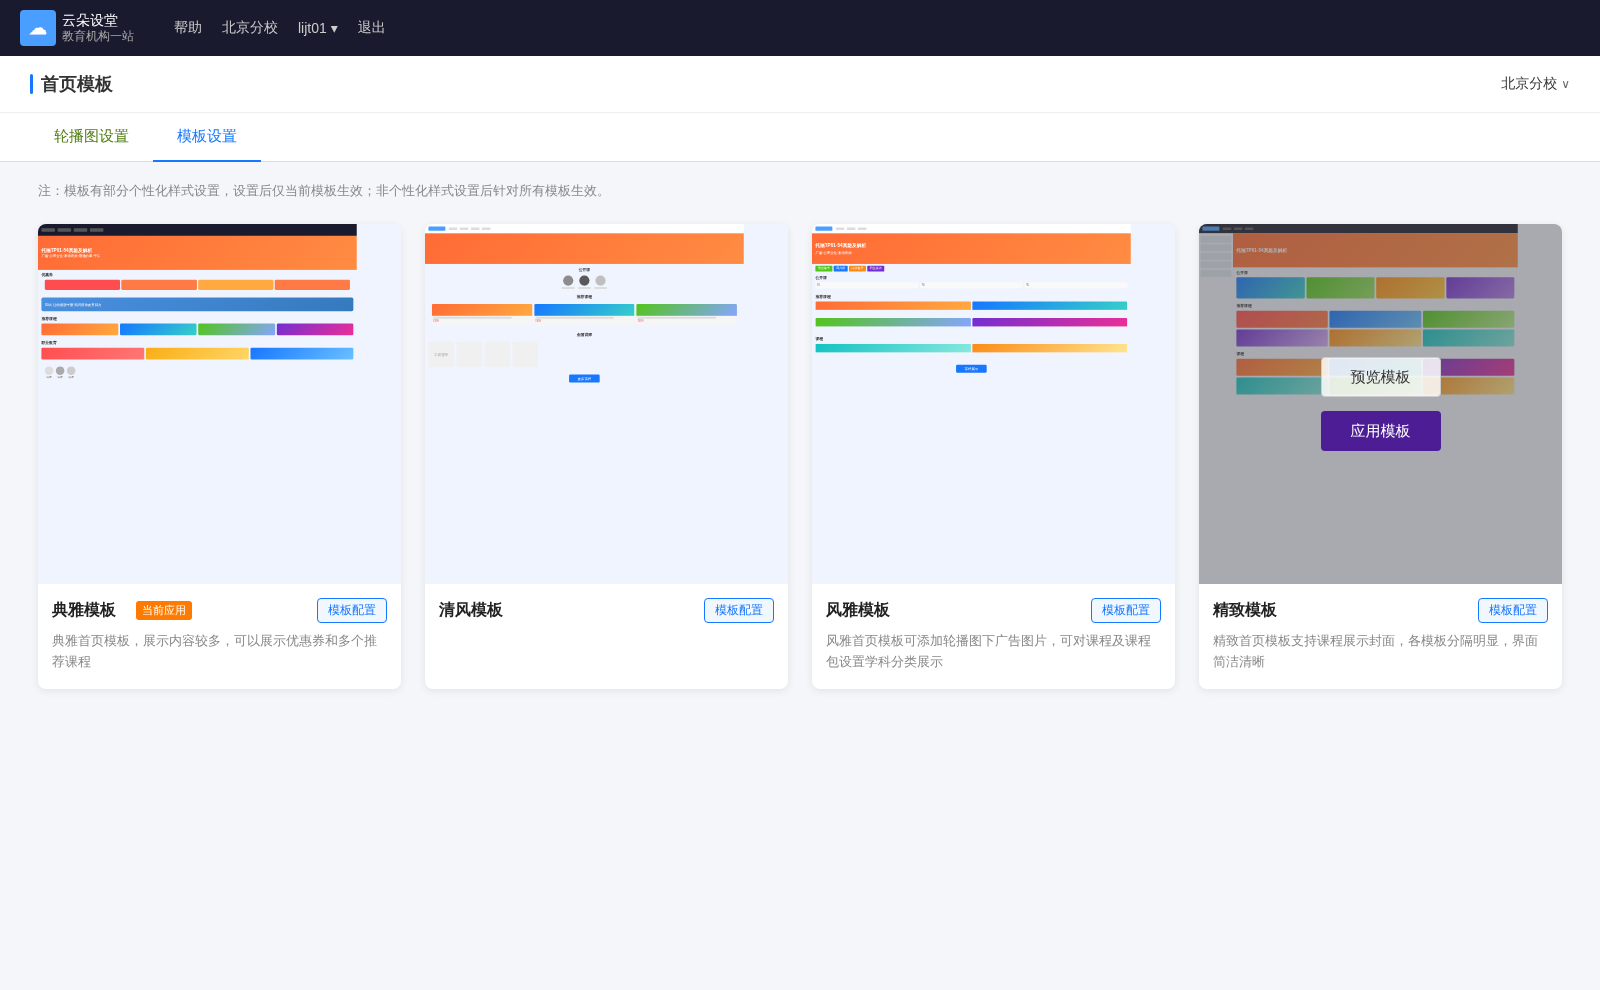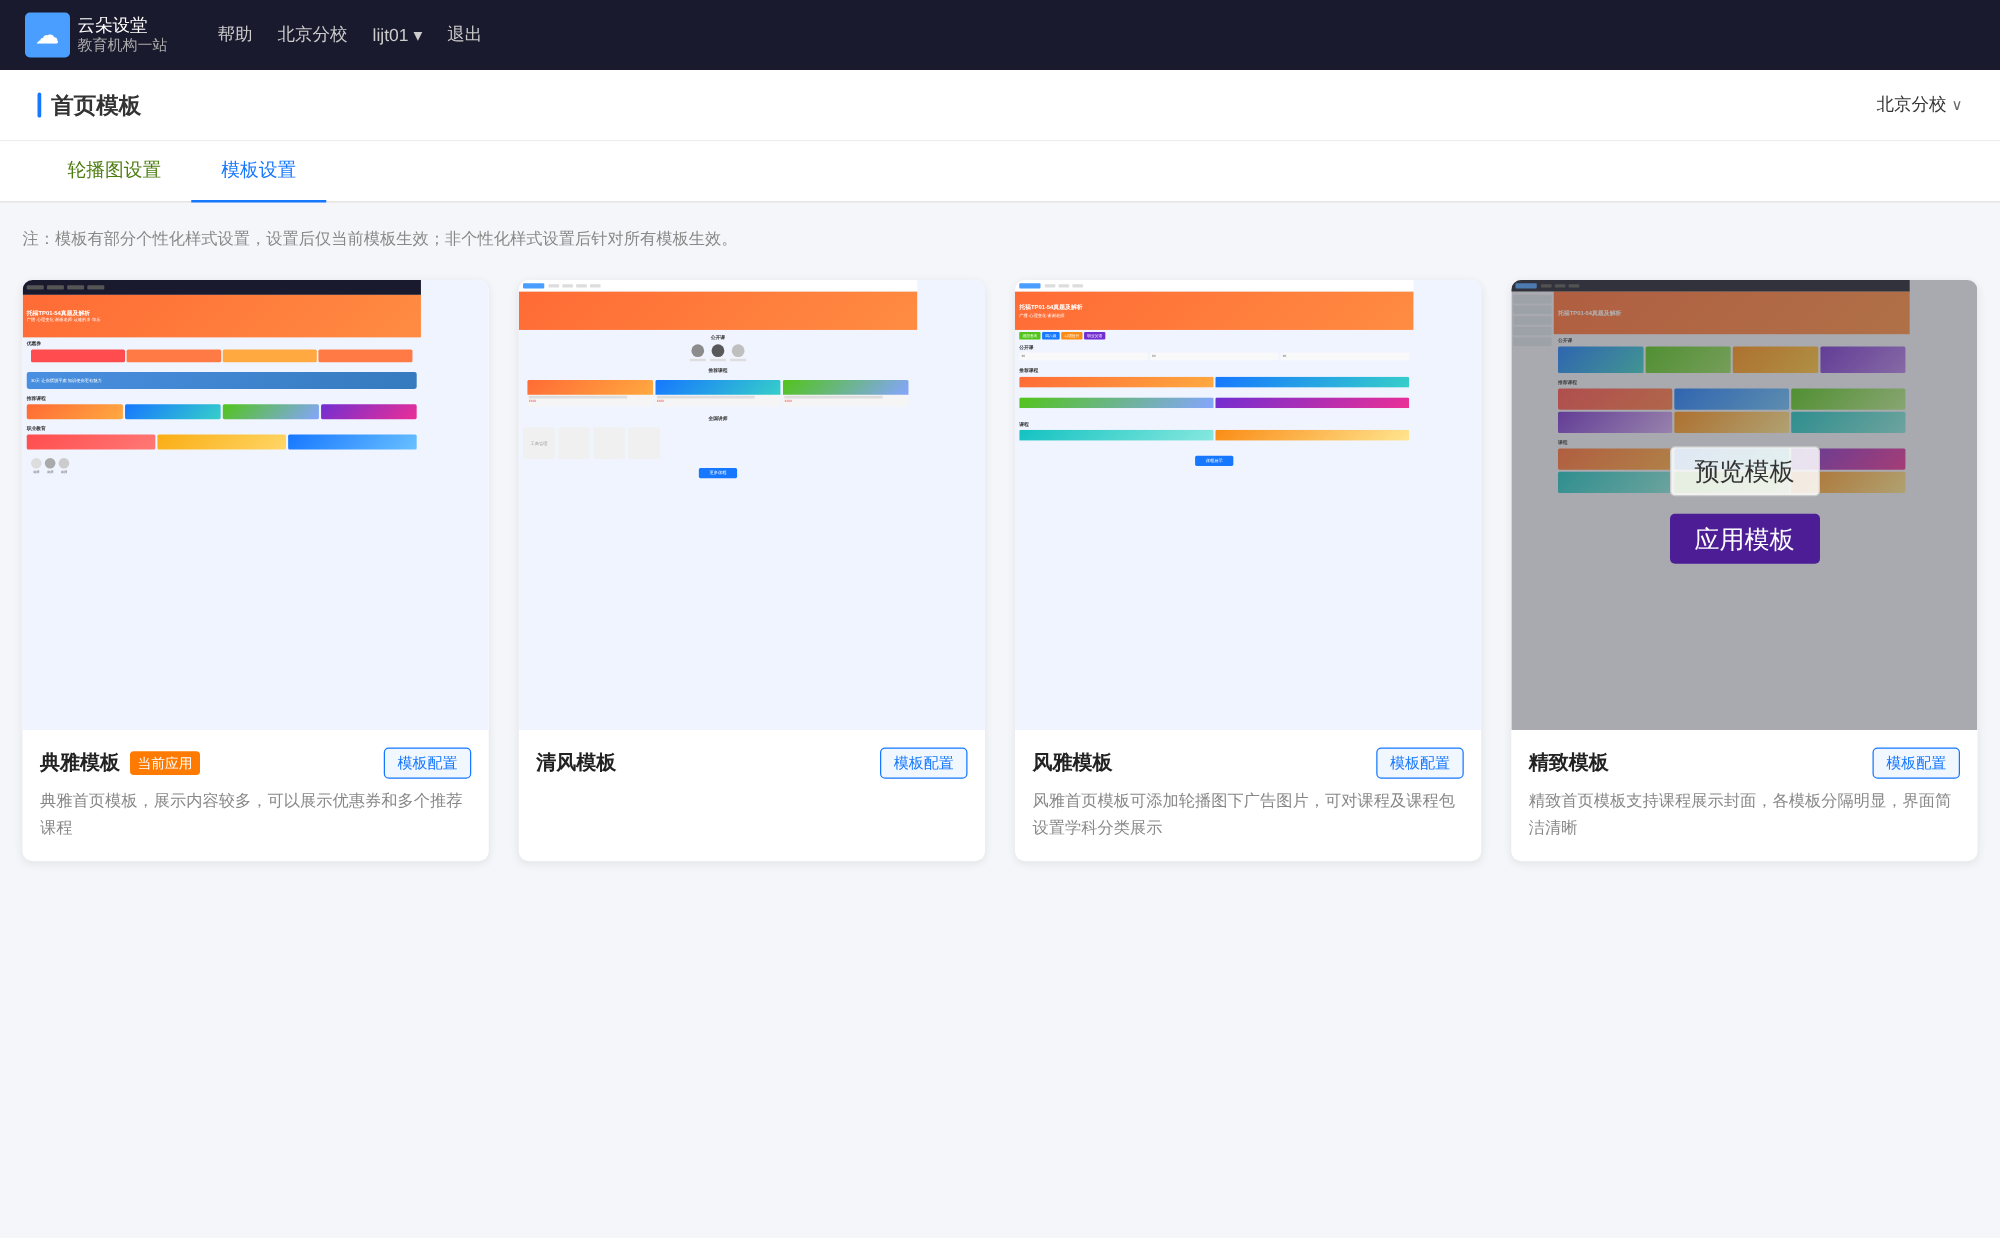--- a/index.html
+++ b/index.html
@@ -129,21 +129,21 @@
       margin-bottom: -1px;
     }
     .tab.active {
       color: #1677ff;
       border-bottom-color: #1677ff;
       font-weight: 500;
     }
 
     
     .content-area {
-      padding: 20px 18px 40px;
+      padding: 20px 38px 40px;
     }
     .notice-text {
       color: #888;
       font-size: 13px;
       margin-bottom: 24px;
     }
 
     
     .template-grid {
       display: grid;
@@ -183,42 +183,42 @@
       gap: 14px;
       z-index: 10;
     }
     .overlay-btn {
       width: 120px;
       height: 40px;
       border-radius: 4px;
       display: flex;
       align-items: center;
       justify-content: center;
-      font-size: 20px;
+      font-size: 15px;
       font-weight: 500;
       cursor: pointer;
     }
     .overlay-btn.preview {
       background: rgba(255,255,255,0.85);
       color: #333;
       border: 1px solid #ccc;
     }
     .overlay-btn.apply {
       background: #4c1d95;
       color: #fff;
     }
 
     
     .template-info {
       padding: 14px 14px 16px;
     }
     .template-name-row {
       display: flex;
       align-items: center;
-      gap: 8px;
+      gap: 20px;
       margin-bottom: 8px;
     }
     .template-name {
       font-size: 16px;
       font-weight: 600;
       color: #222;
     }
     .badge-current {
       background: #ff7a00;
       color: #fff;

